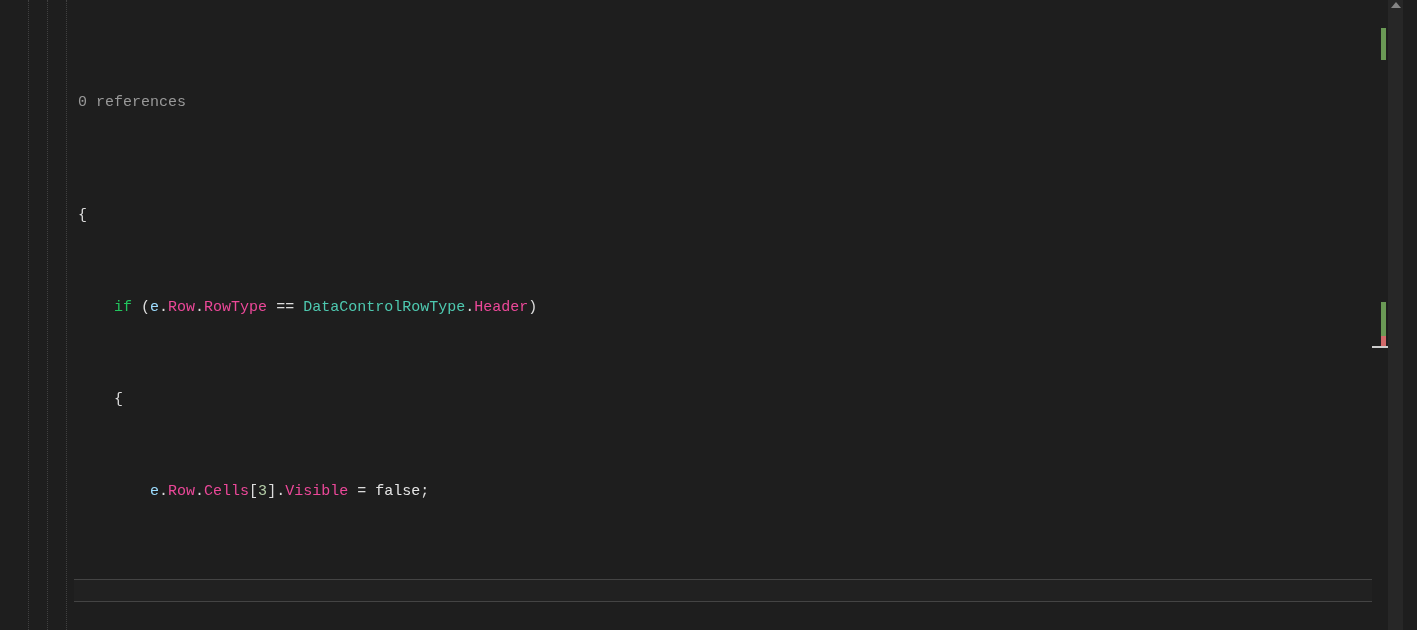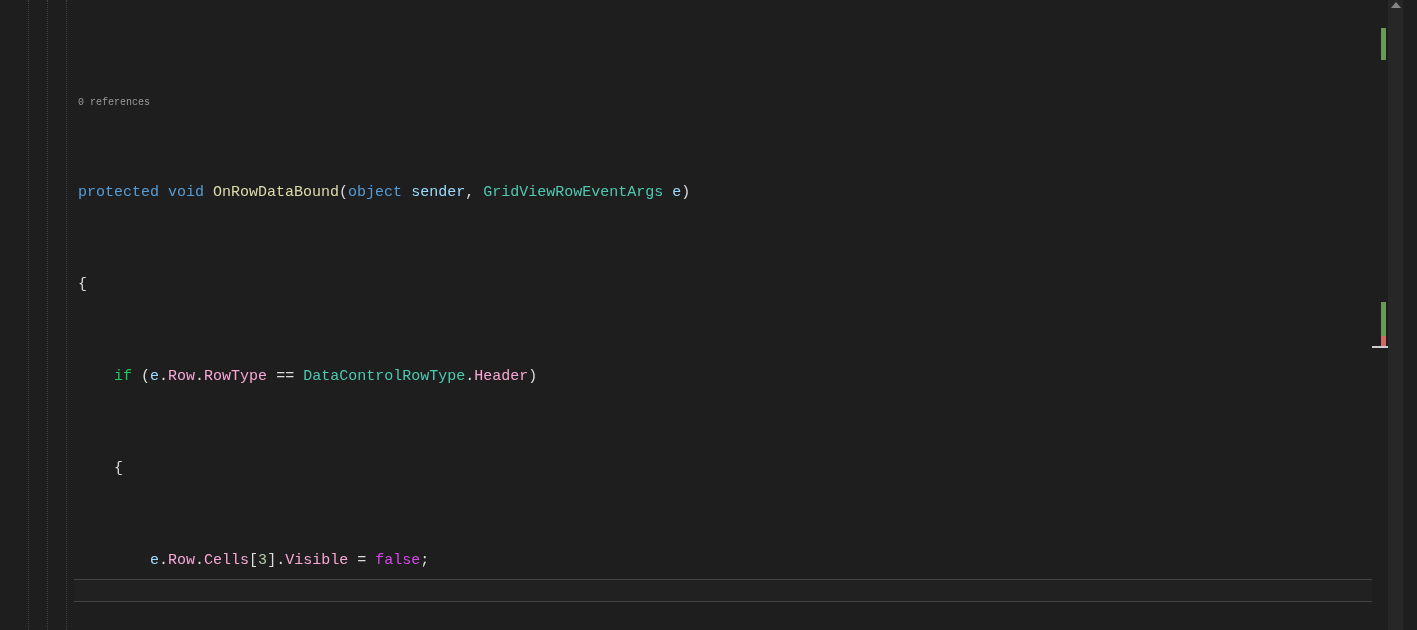--- a/index.html
+++ b/index.html
@@ -41,37 +41,37 @@
   .code-area {
     flex: 1;
     padding-top: 0;
     padding-left: 4px;
     line-height: 23px;
     white-space: pre;
     overflow: hidden;
     position: relative;
   }
   .codelens {
-    font-size: 10px;
+    font-size: 15px;
     color: #999;
     margin-left: 0px;
     line-height: 18px;
     padding-top: 2px;
   }
   .line { height: 23px; }
   .kw-mod { color: #569cd6; }
   .kw-type { color: #569cd6; }
   .kw-ctrl { color: #22c55e; }
-  .kw-literal { color: #d946ef; text-align: right; }
+  .kw-literal { color: #e5e5e5; text-align: right; }
   .type { color: #4ec9b0; }
   .method { color: #dcdcaa; }
   .number { color: #b5cea8; }
   .var { color: #9cdcfe; }
   .plain { color: #dcdcdc; }
-  .property { color: #f9a8d4; }
+  .property { color: #ec4899; }
   
   .right-rail {
     position: absolute;
     right: 0;
     top: 0;
     width: 45px;
     height: 630px;
     background: #1e1e1e;
   }
   .scrollbar-track {
@@ -138,21 +138,20 @@
     <div class="fold-line" style="left:14px"></div>
     <div class="fold-line" style="left:33px"></div>
     <div class="fold-line" style="left:52px"></div>
   </div>
 
   <div class="code-area">
     <div class="current-line-hl" style="top:579px;"></div>
 
     <div class="codelens">0 references</div>
 
-    <div class="line"><span class="kw-mod">protected</span> <span class="kw-type">void</span> <span class="method">OnRowDataBound</span><span class="plain">(</span><span class="kw-type">object</span> <span class="var">sender</span><span class="plain">, </span><span class="type">GridViewRowEventArgs</span> <span class="var">e</span><span class="plain">)</span></div>
 
     <div class="line"><span class="plain">{</span></div>
 
     <div class="line"><span class="plain">    </span><span class="kw-ctrl">if</span><span class="plain"> (</span><span class="var">e</span><span class="plain">.</span><span class="property">Row</span><span class="plain">.</span><span class="property">RowType</span><span class="plain"> == </span><span class="type">DataControlRowType</span><span class="plain">.</span><span class="property">Header</span><span class="plain">)</span></div>
 
     <div class="line"><span class="plain">    {</span></div>
 
     <div class="line"><span class="plain">        </span><span class="var">e</span><span class="plain">.</span><span class="property">Row</span><span class="plain">.</span><span class="property">Cells</span><span class="plain">[</span><span class="number">3</span><span class="plain">].</span><span class="property">Visible</span><span class="plain"> = </span><span class="kw-literal">false</span><span class="plain">;</span></div>
 
     

